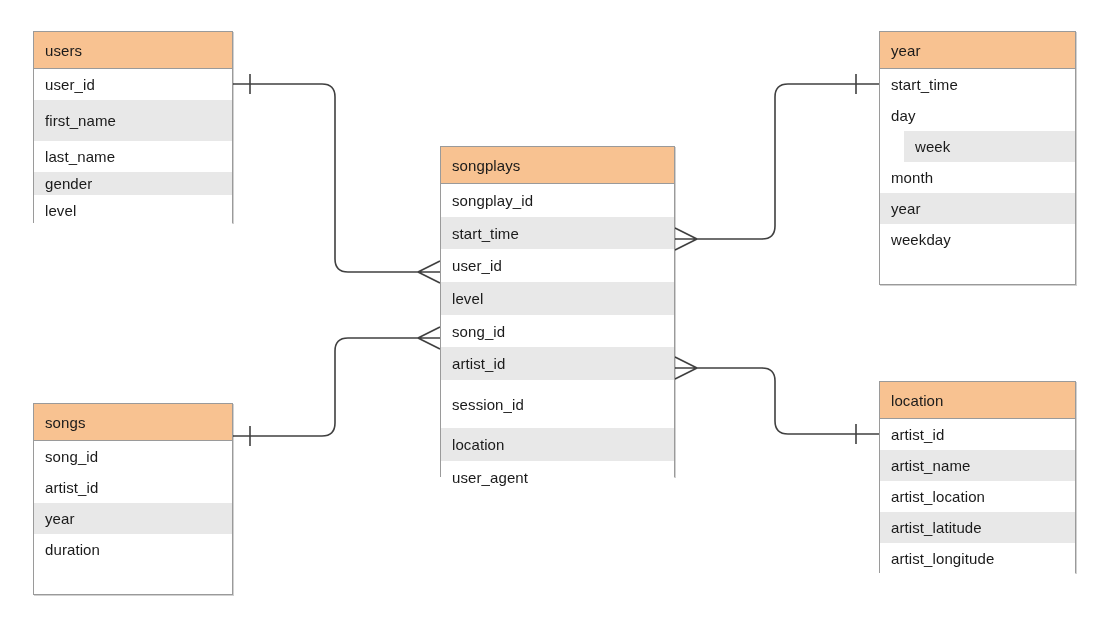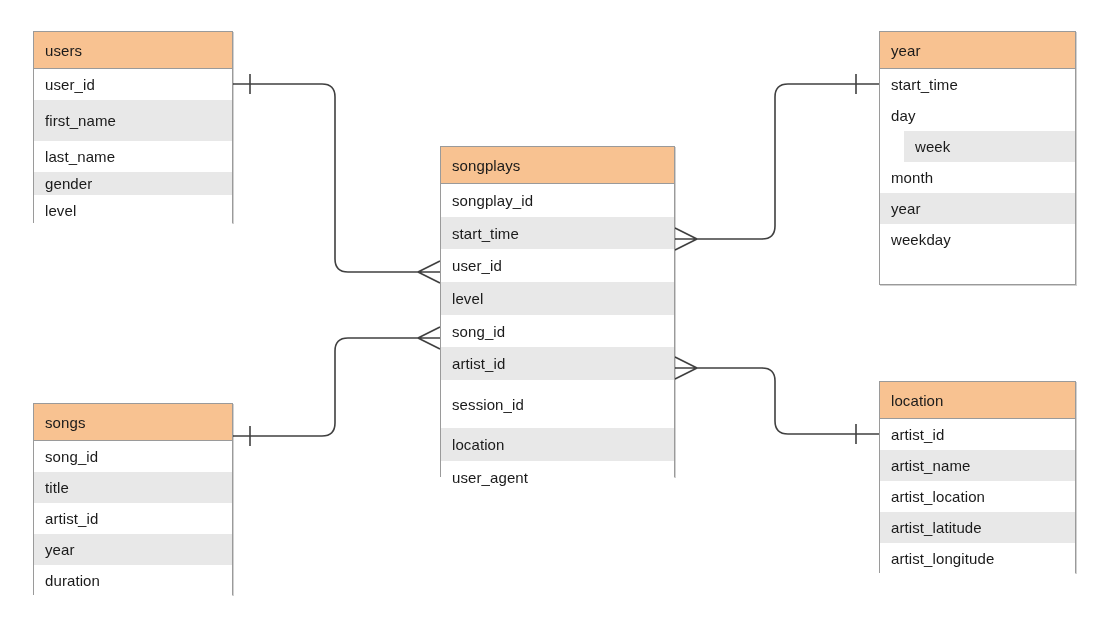--- a/index.html
+++ b/index.html
@@ -106,21 +106,20 @@
         <div class="er-header" style="height: 37px;">users</div>
         <div class="er-row" style="height: 31px;">user_id</div>
         <div class="er-row alt" style="height: 41px;">first_name</div>
         <div class="er-row" style="height: 31px;">last_name</div>
         <div class="er-row alt" style="height: 23px;">gender</div>
         <div class="er-row" style="height: 31px;">level</div>
       </div>
       <div class="er-table" style="left: 33px; top: 394px; width: 200px; height: 192px; margin-top: 9px;">
         <div class="er-header" style="height: 37px;">songs</div>
         <div class="er-row" style="height: 31px;">song_id</div>
-        <div class="er-row alt" style="height: 31px;">title</div>
         <div class="er-row" style="height: 31px;">artist_id</div>
         <div class="er-row alt" style="height: 31px;">year</div>
         <div class="er-row" style="height: 31px;">duration</div>
       </div>
       <div class="er-table" style="left: 440px; top: 146px; width: 235px; height: 331.3px;">
         <div class="er-header" style="height: 37px;">songplays</div>
         <div class="er-row" style="height: 32.7px;">songplay_id</div>
         <div class="er-row alt" style="height: 32.7px;">start_time</div>
         <div class="er-row" style="height: 32.7px;">user_id</div>
         <div class="er-row alt" style="height: 32.7px;">level</div>

